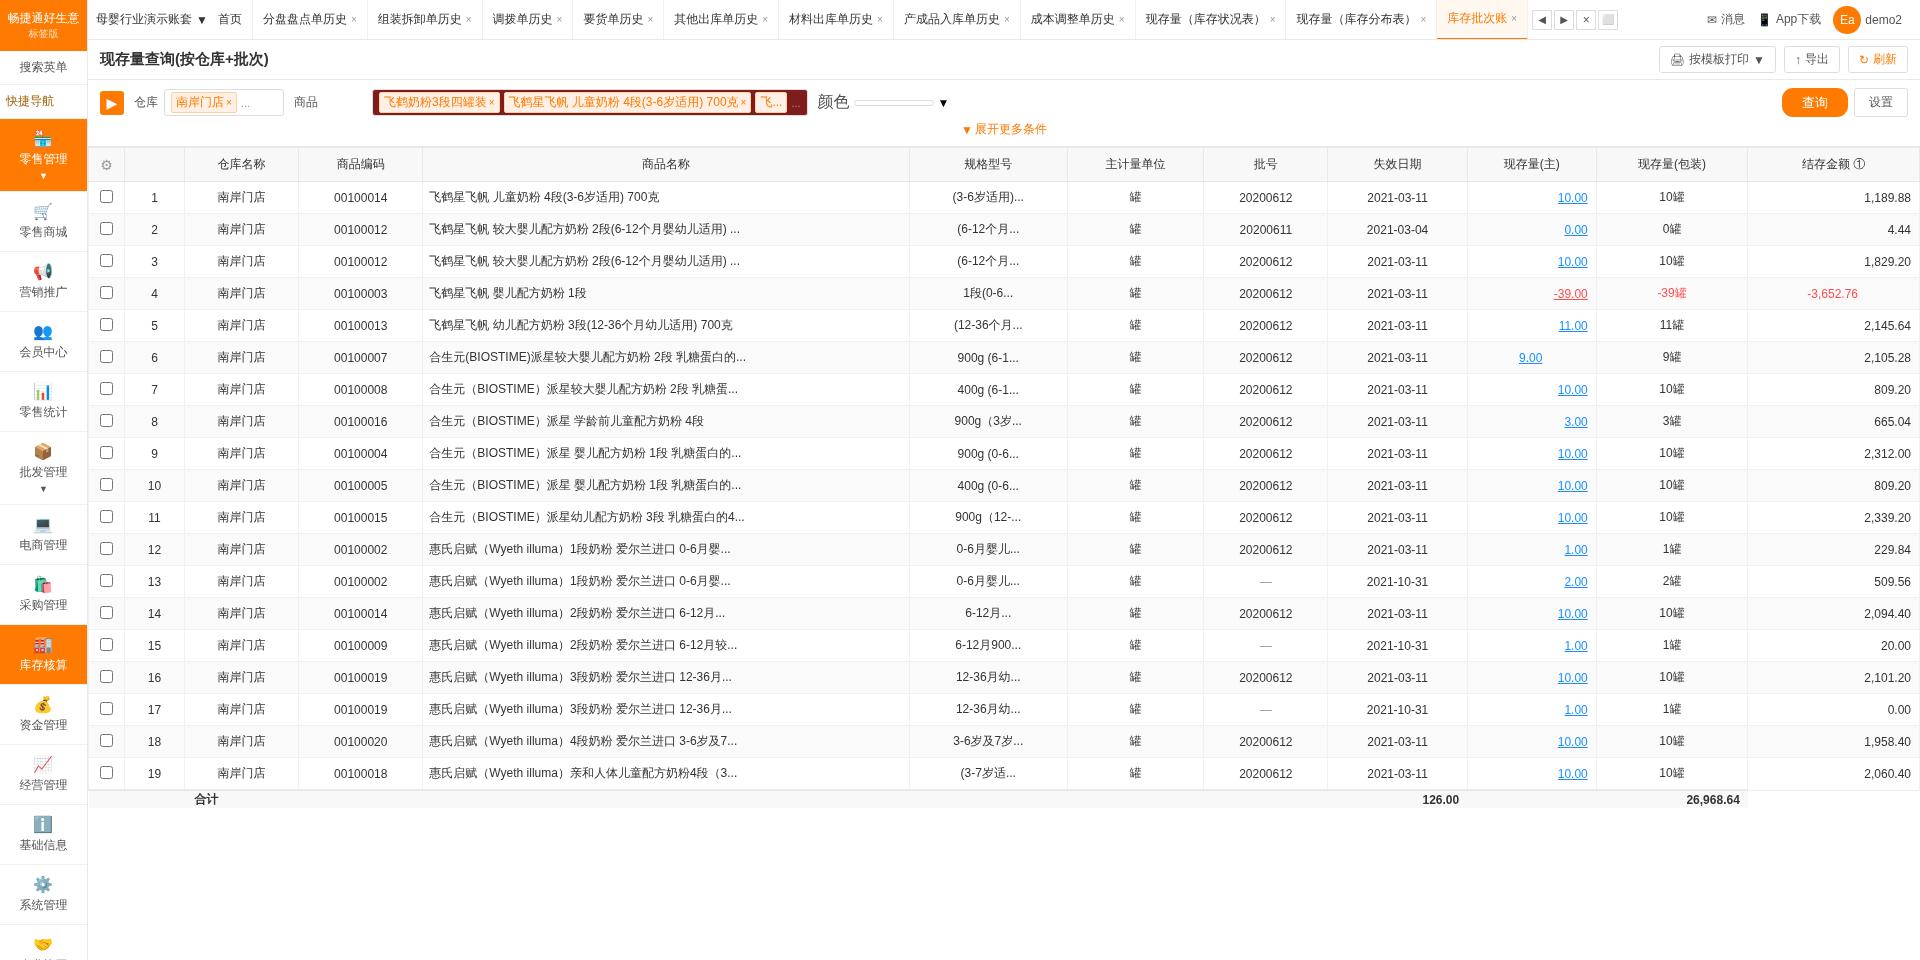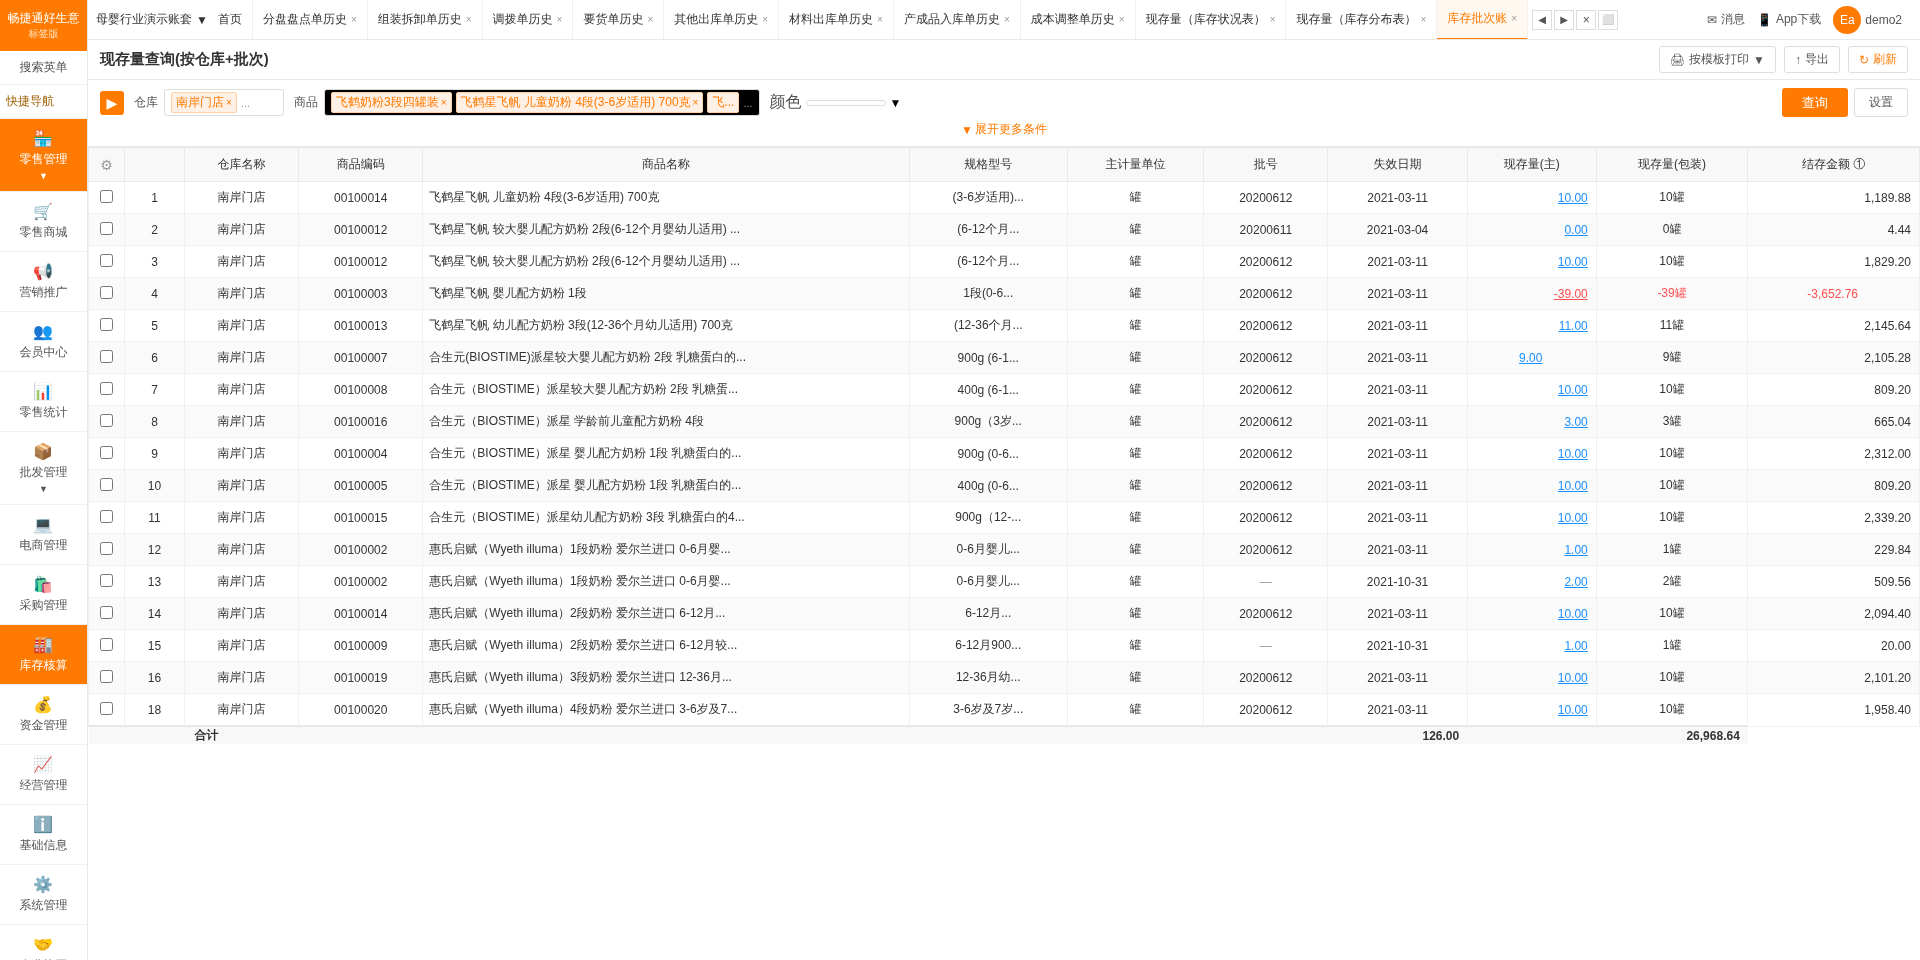--- a/index.html
+++ b/index.html
@@ -241,23 +241,24 @@
     }
     .filter-tag-close { cursor: pointer; color: #ff7a00; font-size: 10px; }
     .filter-more { color: #999; font-size: 11px; cursor: pointer; }
     .filter-product-tags {
       display: flex;
       align-items: center;
       gap: 4px;
       border: 1px solid #ddd;
       border-radius: 3px;
       padding: 2px 6px;
-      background: #000000;
+      background: #7f1d1d;
       flex: 1;
       max-width: 600px;
+      margin-left: 48px;
     }
     .filter-color {
       display: flex;
       align-items: center;
       gap: 4px;
     }
     .filter-color-label { color: #555; font-size: 16px; }
     .filter-color-input {
       border: 1px solid #ddd;
       border-radius: 3px;
@@ -275,21 +276,21 @@
       margin: 4px 0 0 0;
       justify-content: center;
     }
 
     
     .btn-search {
       padding: 5px 20px;
       background: #ff7a00;
       color: #fff;
       border: none;
-      border-radius: 3px;
+      border-radius: 11px;
       cursor: pointer;
       font-size: 13px;
     }
     .btn-setting {
       padding: 5px 14px;
       background: #fff;
       color: #555;
       border: 1px solid #ddd;
       border-radius: 3px;
       cursor: pointer;
@@ -876,31 +877,63 @@
       <td class="">20200612</td>
       <td>2021-03-11</td>
       <td class="td-num" style="text-align:right;padding-right:8px;">10.00</td>
       <td class="">10罐</td>
       <td class="" style="text-align:right;padding-right:8px;">2,101.20</td>
     </tr>
           <tr>
       <td style="text-align:center;">
         <input type="checkbox" style="">
       </td>
+      <td style="text-align:center;">17</td>
+      <td>南岸门店</td>
+      <td>00100019</td>
+      <td class="td-name" title="惠氏启赋（Wyeth illuma）3段奶粉 爱尔兰进口 12-36月...">惠氏启赋（Wyeth illuma）3段奶粉 爱尔兰进口 12-36月...</td>
+      <td>12-36月幼...</td>
+      <td>罐</td>
+      <td class="td-dash">—</td>
+      <td>2021-10-31</td>
+      <td class="td-num" style="text-align:right;padding-right:8px;">1.00</td>
+      <td class="">1罐</td>
+      <td class="" style="text-align:right;padding-right:8px;">0.00</td>
+    </tr>
+          <tr>
+      <td style="text-align:center;">
+        <input type="checkbox" style="">
+      </td>
       <td style="text-align:center;">18</td>
       <td>南岸门店</td>
       <td>00100020</td>
       <td class="td-name" title="惠氏启赋（Wyeth illuma）4段奶粉 爱尔兰进口 3-6岁及7...">惠氏启赋（Wyeth illuma）4段奶粉 爱尔兰进口 3-6岁及7...</td>
       <td>3-6岁及7岁...</td>
       <td>罐</td>
       <td class="">20200612</td>
       <td>2021-03-11</td>
       <td class="td-num" style="text-align:right;padding-right:8px;">10.00</td>
       <td class="">10罐</td>
       <td class="" style="text-align:right;padding-right:8px;">1,958.40</td>
+    </tr>
+          <tr>
+      <td style="text-align:center;">
+        <input type="checkbox" style="">
+      </td>
+      <td style="text-align:center;">19</td>
+      <td>南岸门店</td>
+      <td>00100018</td>
+      <td class="td-name" title="惠氏启赋（Wyeth illuma）亲和人体儿童配方奶粉4段（3...">惠氏启赋（Wyeth illuma）亲和人体儿童配方奶粉4段（3...</td>
+      <td>(3-7岁适...</td>
+      <td>罐</td>
+      <td class="">20200612</td>
+      <td>2021-03-11</td>
+      <td class="td-num" style="text-align:right;padding-right:8px;">10.00</td>
+      <td class="">10罐</td>
+      <td class="" style="text-align:right;padding-right:8px;">2,060.40</td>
     </tr>
         </tbody>
       <tfoot>
         <tr class="footer-row">
           <td colspan="2"></td>
           <td colspan="6" style="text-align:left; padding-left:10px;">合计</td>
           <td style="text-align:right;padding-right:8px;">126.00</td>
           <td></td>
           <td style="text-align:right;padding-right:8px;">26,968.64</td>
         </tr>

